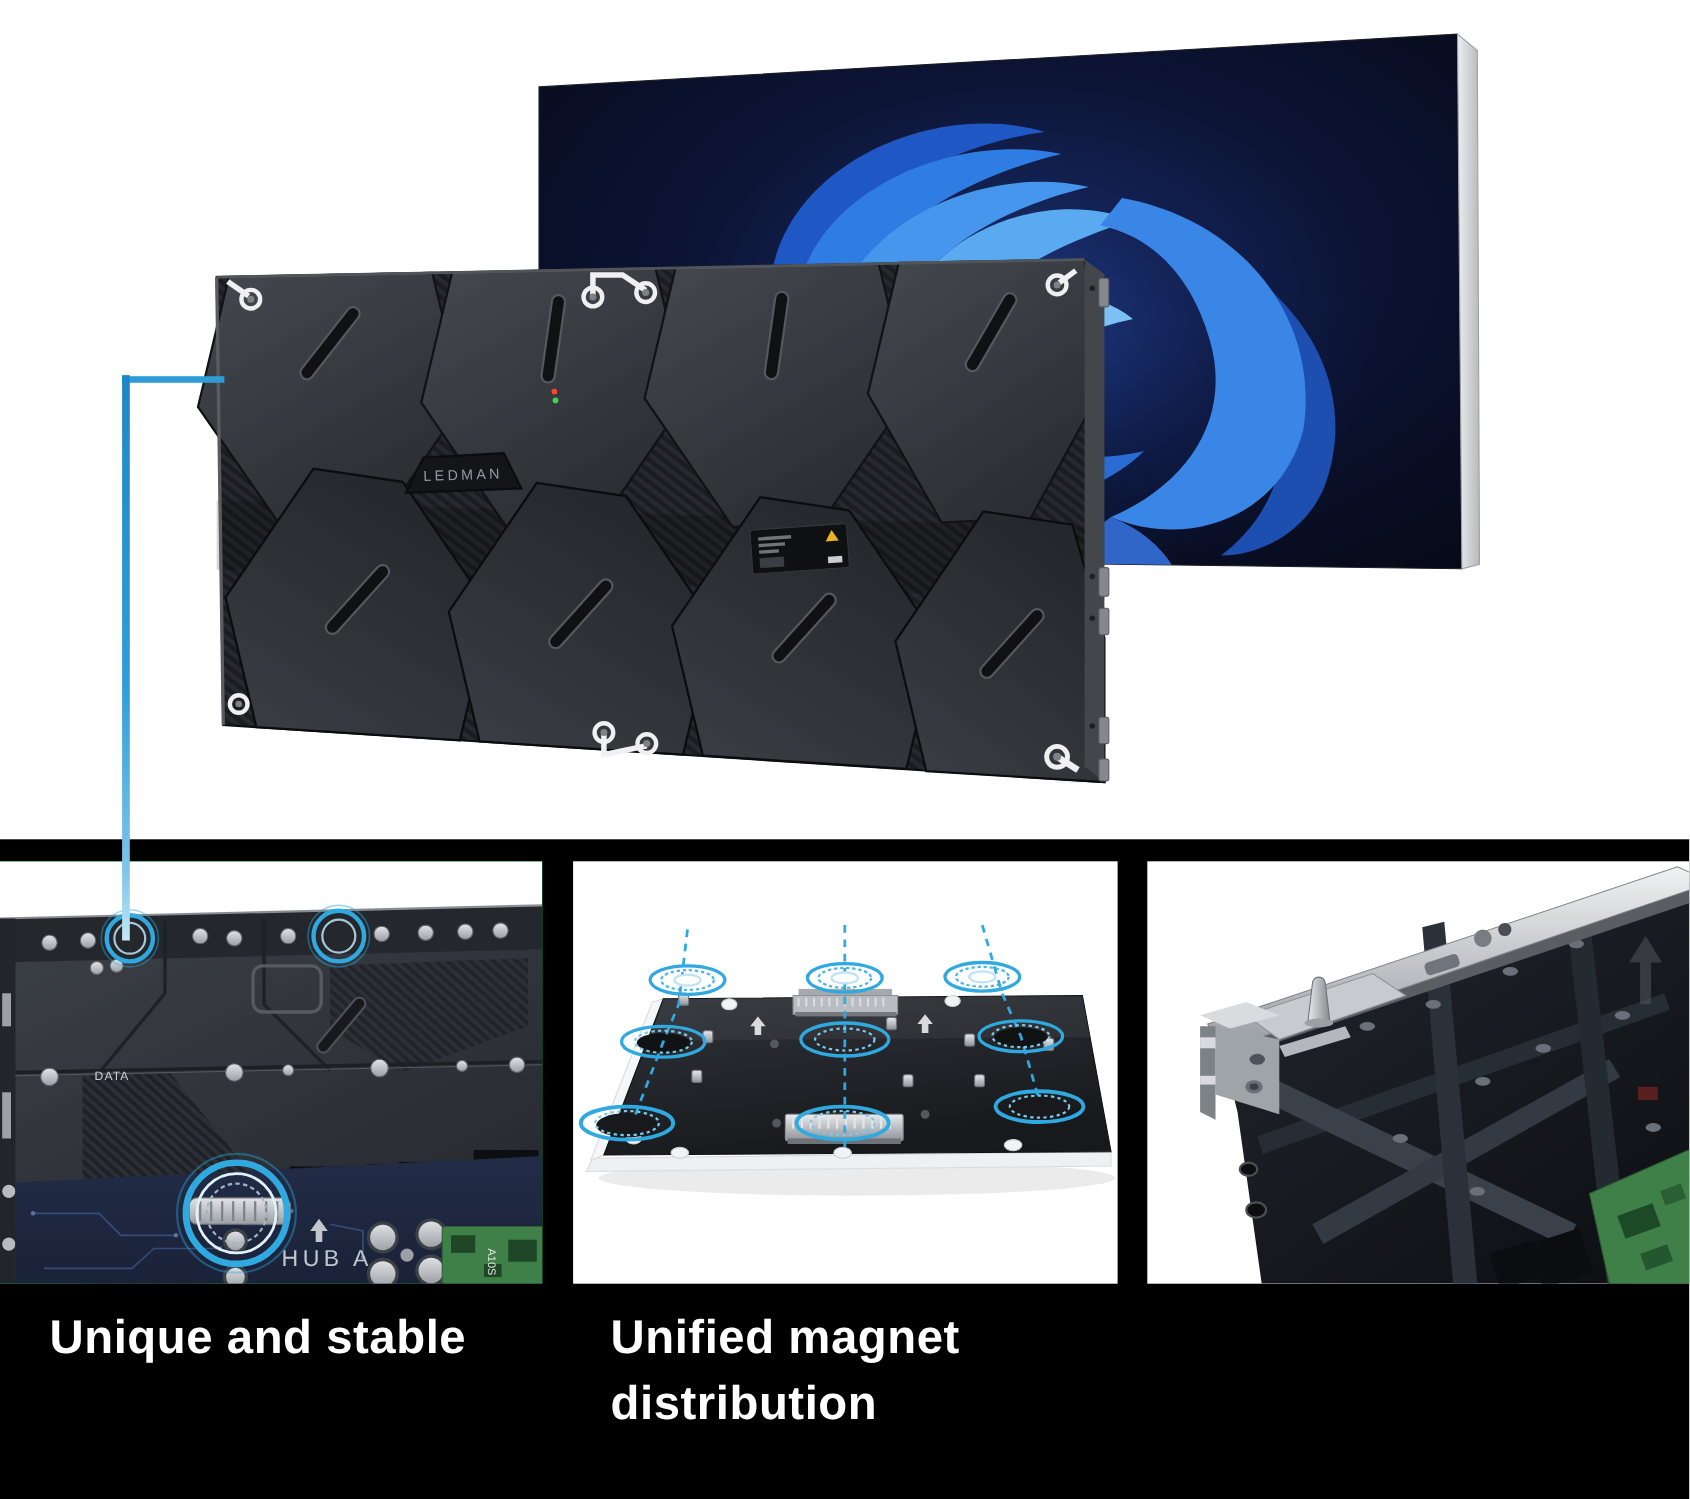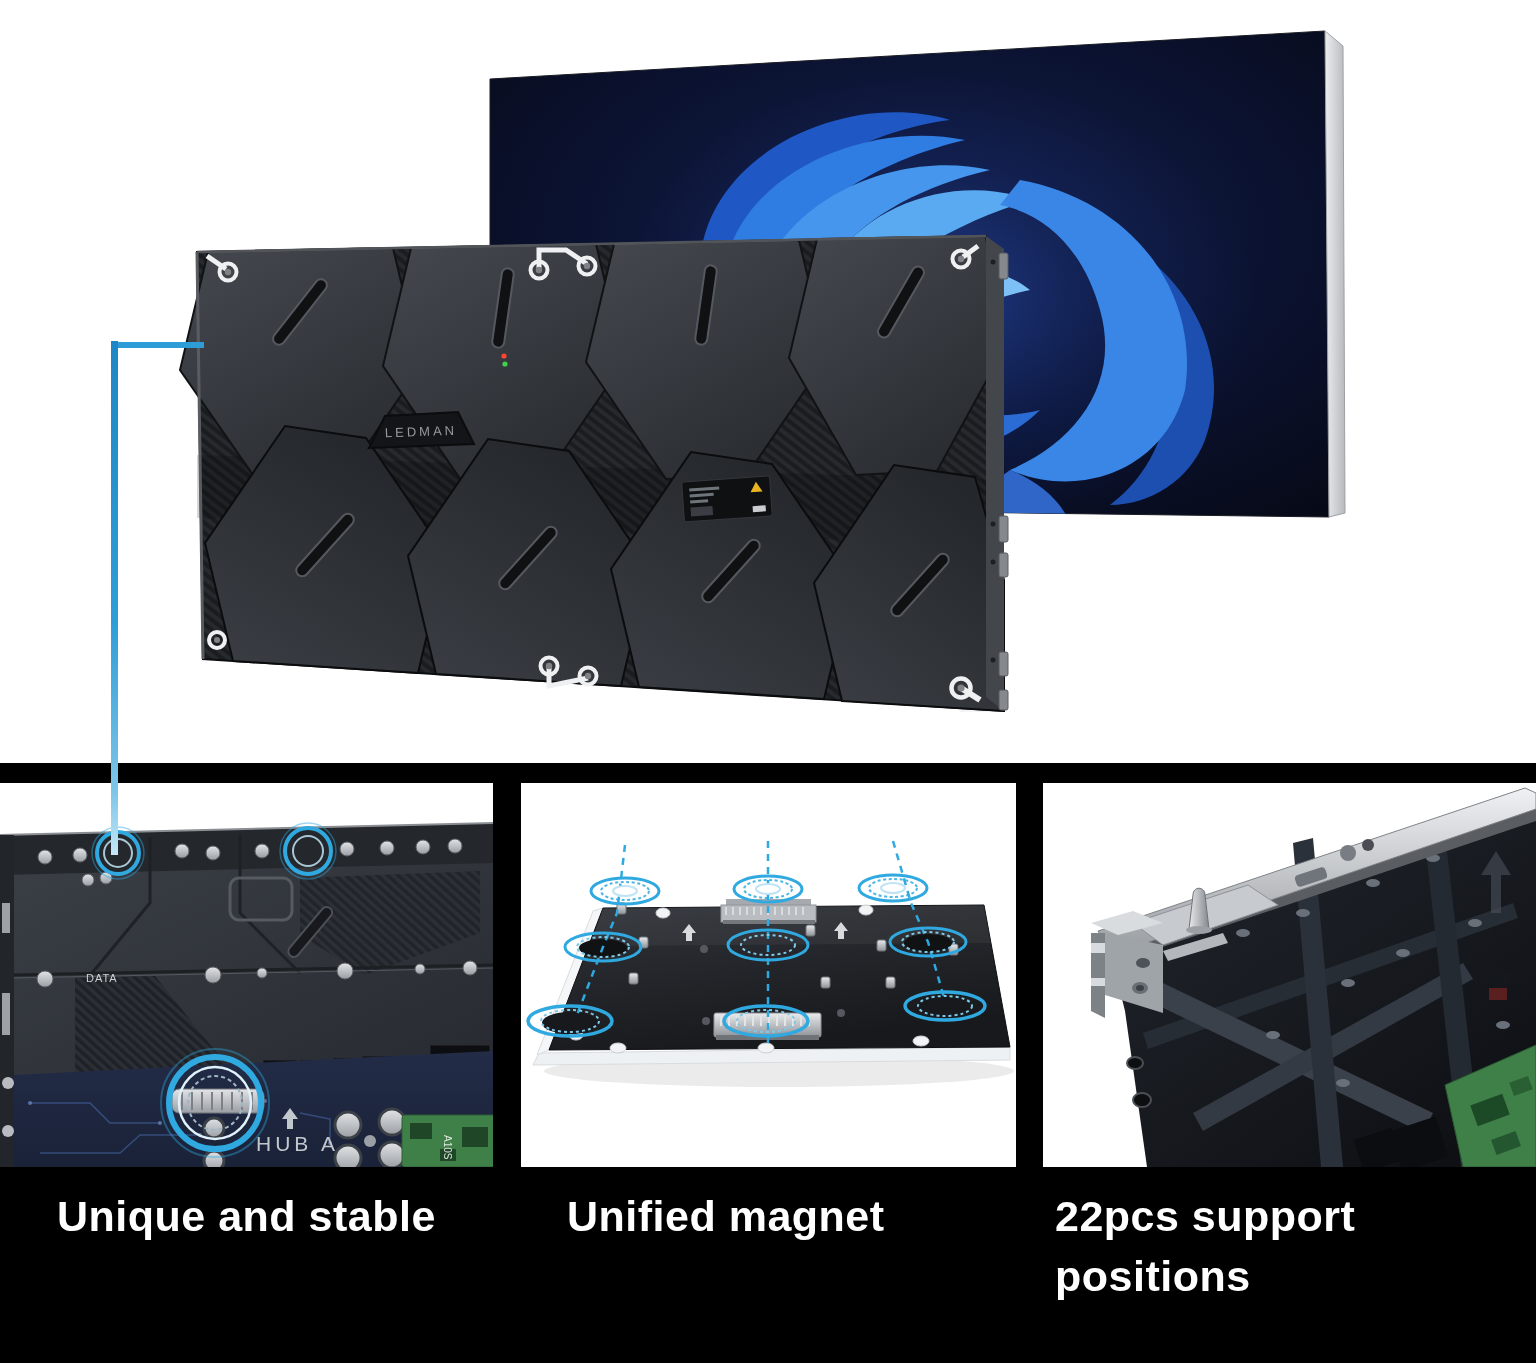--- a/index.html
+++ b/index.html
@@ -11,21 +11,21 @@
   .cell{position:absolute;top:783px;height:384px;overflow:hidden;}
   .cell-left{left:0;width:493px;background:#22c55e;}
   .cell-mid{left:521px;width:495px;background:#ffffff;}
   .cell-right{left:1043px;width:493px;background:#ffffff;}
   .cell svg{left:0;top:0;}
   .callout-v{position:absolute;left:111px;top:341px;width:7px;height:514px;z-index:6;
      background:linear-gradient(180deg,#1f86c5 0%,#2f9ed8 55%,#7fc6e8 88%,#c4e7f6 100%);}
   .callout-h{position:absolute;left:111px;top:342px;width:93px;height:6px;background:#2e9cd6;z-index:6;}
   .caption{position:absolute;top:1186px;color:#ffffff;font-weight:700;font-size:43px;
      line-height:60px;letter-spacing:.5px;z-index:4;}
-  .caption span{display:block;margin-left:12px;}
+  .caption span{display:block;}
 </style>
 </head>
 <body>
 
 <div class="page">
 
   <svg style="left:0;top:0" width="1536" height="763" viewBox="0 0 1536 763">
     <defs>
       <radialGradient id="scrBg" cx="0.52" cy="0.42" r="0.85">
         <stop offset="0" stop-color="#141f4a"></stop>
@@ -545,19 +545,16 @@
   </div>
 
   <div class="callout-h"></div>
   <div class="callout-v"></div>
 
   <div class="caption" style="left:45px">
     <span>Unique and stable</span>
   </div>
   <div class="caption" style="left:555px">
     <span>Unified magnet</span>
+    <span>distribution</span>
   </div>
-  <div class="caption" style="left:1043px">
-    <span>22pcs support</span>
-    <span>positions</span>
-  </div>
 
 </div>
 
 </body></html>

